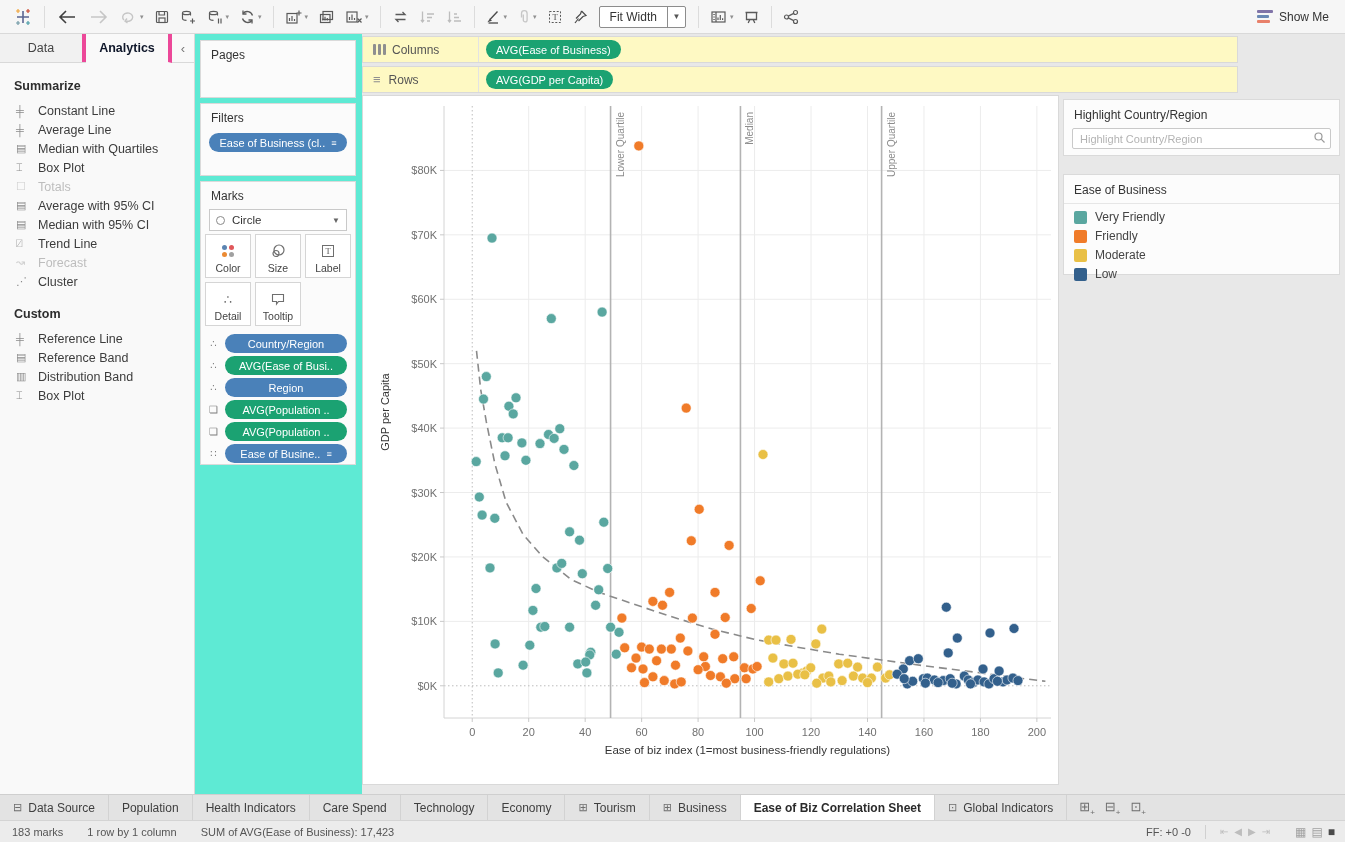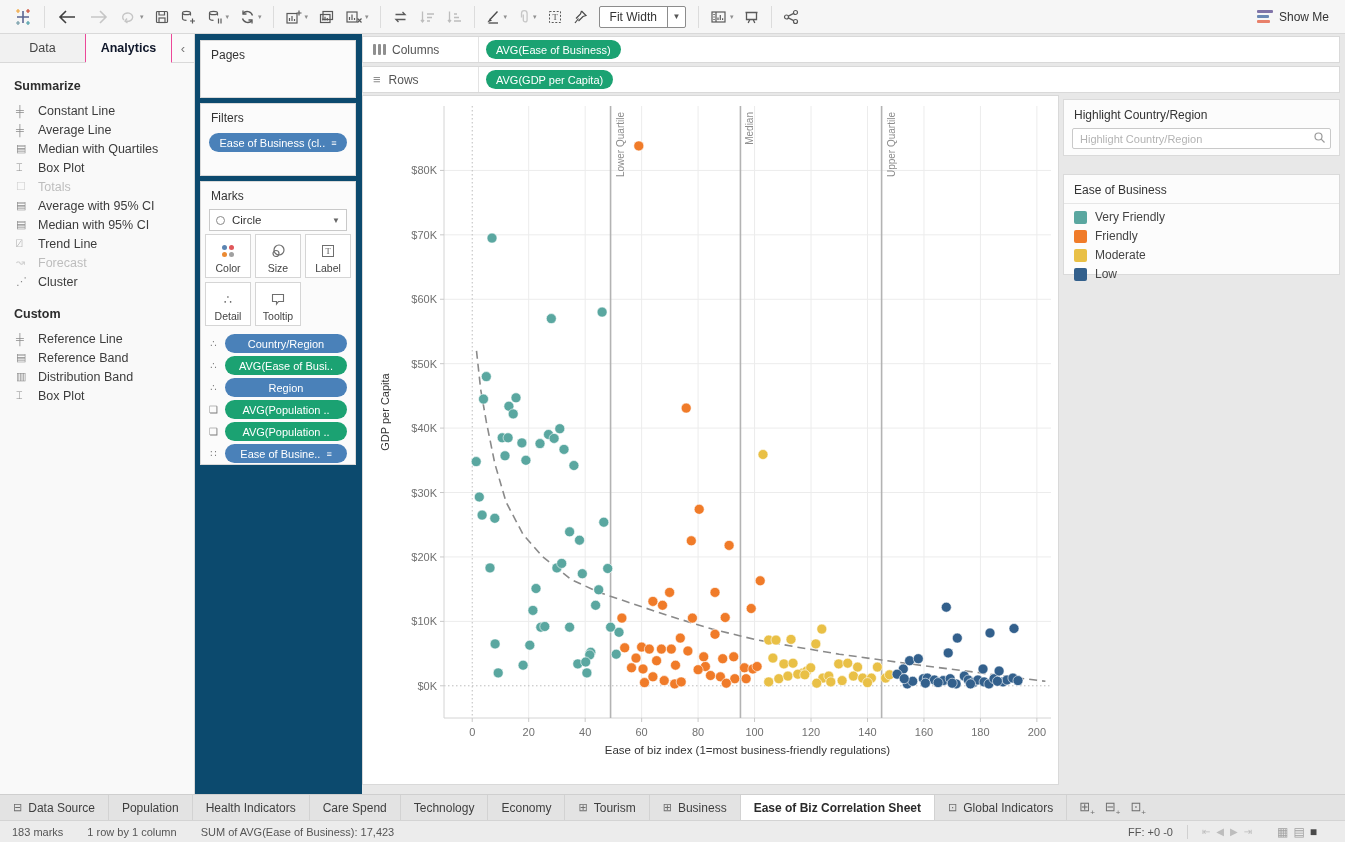--- a/index.html
+++ b/index.html
@@ -24,31 +24,31 @@
   .showme-icon i { display:block; height:3px; border-radius:1px; }
   .showme-icon i:nth-child(1){ width:16px; background:#8074a8; }
   .showme-icon i:nth-child(2){ width:12px; background:#6a89b5; }
   .showme-icon i:nth-child(3){ width:13px; background:#e8806a; box-shadow:-0px 0 0 0 #e8806a; }
 
   
   .sidebar { position:absolute; top:34px; left:0; width:195px; bottom:48px; background:#f9f9f9;
              border-right:1px solid #d9d9d9; }
   .side-tabs { display:flex; height:29px; border-bottom:1px solid #d9d9d9; align-items:stretch; }
   .side-tab { flex:1; display:flex; align-items:center; justify-content:center; font-size:12.5px;
-              color:#444; background:#f1f1f1; border-right:1px solid #ec4899; }
+              color:#444; background:#f1f1f1; border-right:4px solid #ec4899; }
   .side-tab.active { background:#f9f9f9; font-weight:bold; color:#0f172a; border-bottom:1px solid #f9f9f9; margin-bottom:-1px; }
   .side-collapse { width:22px; display:flex; align-items:center; justify-content:center; color:#777; font-size:13px; }
   .side-section-title { font-weight:bold; font-size:12.5px; color:#2d2d2d; padding:16px 0 8px 14px; }
   .side-item { display:flex; align-items:center; height:19px; padding-left:16px; color:#3c3c3c; font-size:12.5px; }
   .side-item .li-icon { width:22px; color:#8b8b8b; font-size:11px; }
   .side-item.disabled { color:#bdbdbd; }
   .side-item.disabled .li-icon { color:#cfcfcf; }
 
   
-  .panel2 { position:absolute; top:34px; left:195px; width:167px; bottom:48px; background:#0c4a6e; }
+  .panel2 { position:absolute; top:34px; left:195px; width:167px; bottom:48px; background:#5eead4; }
   .card { position:absolute; left:5px; right:6px; background:#fbfbfb; border:1px solid #dadada; }
   .card-title { font-size:12px; color:#333; padding:7px 0 4px 10px; }
   .card-pages { top:6px; height:58px; }
   .card-filters { top:69px; height:73px; }
   .card-marks { top:147px; height:284px; }
   .pill { display:inline-flex; align-items:center; justify-content:center; gap:4px; height:19px;
           border-radius:10px; color:#fff; font-size:11px; padding:0 10px; white-space:nowrap;
           overflow:hidden; }
   .pill[data-type="green"], .mark-pill-row[data-type="green"] .pill { background:#1BA272; }
   .pill[data-type="blue"],  .mark-pill-row[data-type="blue"] .pill  { background:#4A81B9; }
@@ -69,21 +69,21 @@
   .color-dots i:nth-child(1){ left:0; top:0; background:#5b84b1; }
   .color-dots i:nth-child(2){ right:0; top:0; background:#e0575a; }
   .color-dots i:nth-child(3){ left:0; bottom:0; background:#eb8a33; }
   .color-dots i:nth-child(4){ right:0; bottom:0; background:#a0a0a0; }
   .mark-pills { padding:8px 8px 0 4px; display:flex; flex-direction:column; gap:3px; }
   .mark-pill-row { display:flex; align-items:center; gap:3px; }
   .mark-pill-row .pill-lead { width:17px; text-align:center; color:#7e7e7e; font-size:10px; flex:none; }
   .mark-pill-row .pill { flex:1; }
 
   
-  .shelf { position:absolute; left:362px; width:978px; height:27px; background:#ffffff; border:1px solid #d9d9d9;
+  .shelf { position:absolute; left:362px; width:876px; height:27px; background:#fef9c3; border:1px solid #d9d9d9;
            display:flex; align-items:center; }
   .shelf-cols { top:36px; } .shelf-rows { top:66px; }
   .shelf-label { width:116px; display:flex; align-items:center; gap:8px; padding-left:10px; color:#555;
                  font-size:12px; border-right:1px solid #e3e3e3; height:100%; }
   .cols-glyph { width:3px; height:11px; background:#8f8f8f; border-radius:1px;
                 box-shadow:5px 0 0 #8f8f8f, 10px 0 0 #8f8f8f; margin-right:8px; }
   .rows-glyph { color:#8f8f8f; font-size:13px; }
   .shelf-pills { display:flex; gap:4px; padding-left:7px; }
 
   
@@ -114,21 +114,21 @@
                border-right:1px solid #d2d2d2; white-space:nowrap; }
   .sheet-tab .tab-icon { color:#6e6e6e; font-size:11px; }
   .sheet-tab .tab-icon:empty { display:none; }
   .sheet-tab.active { background:#fff; font-weight:bold; color:#2b2b2b; }
   .tab-newbtns { display:flex; align-items:center; gap:10px; padding:0 12px; color:#6e6e6e; font-size:13px; }
 
   
   .status-bar { position:absolute; left:0; right:0; bottom:0; height:22px; background:#ececec;
                 border-top:1px solid #d4d4d4; display:flex; align-items:center; font-size:11px; color:#555; }
   .status-left { display:flex; gap:24px; padding-left:12px; }
-  .status-right { margin-left:auto; display:flex; align-items:center; gap:14px; padding-right:28px; }
+  .status-right { margin-left:auto; display:flex; align-items:center; gap:14px; padding-right:10px; }
   .status-sep { width:1px; height:14px; background:#d0d0d0; }
   .nav-glyphs { color:#bdbdbd; letter-spacing:6px; font-size:10px; }
   .view-glyphs span { font-size:12px; color:#a0a0a0; margin-left:5px; }
   .view-glyphs .sel { color:#4a4a4a; }
 </style>
 </head>
 <body>
 
 <div class="app">
 

